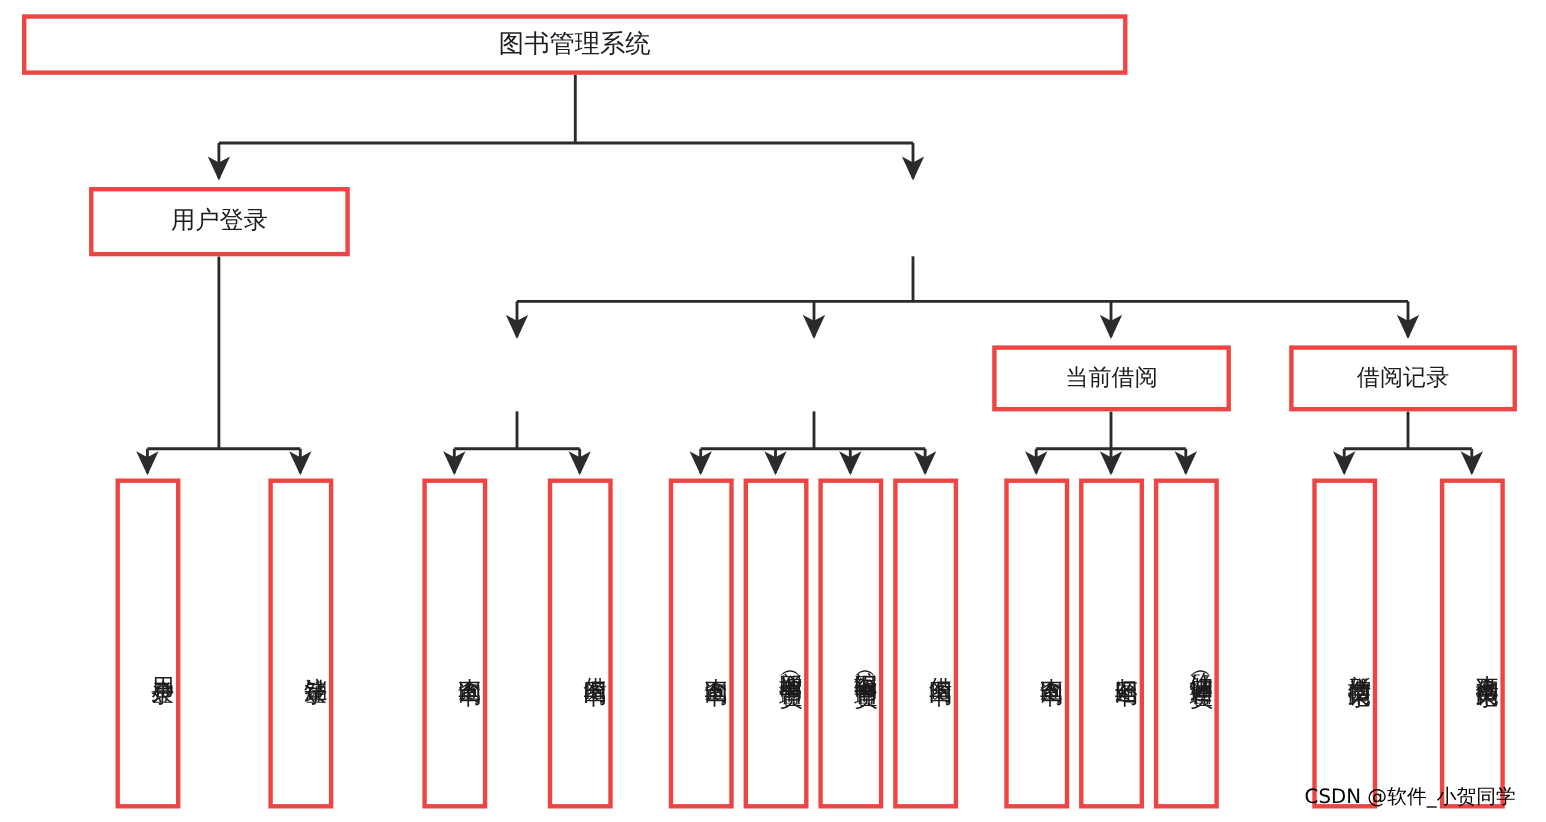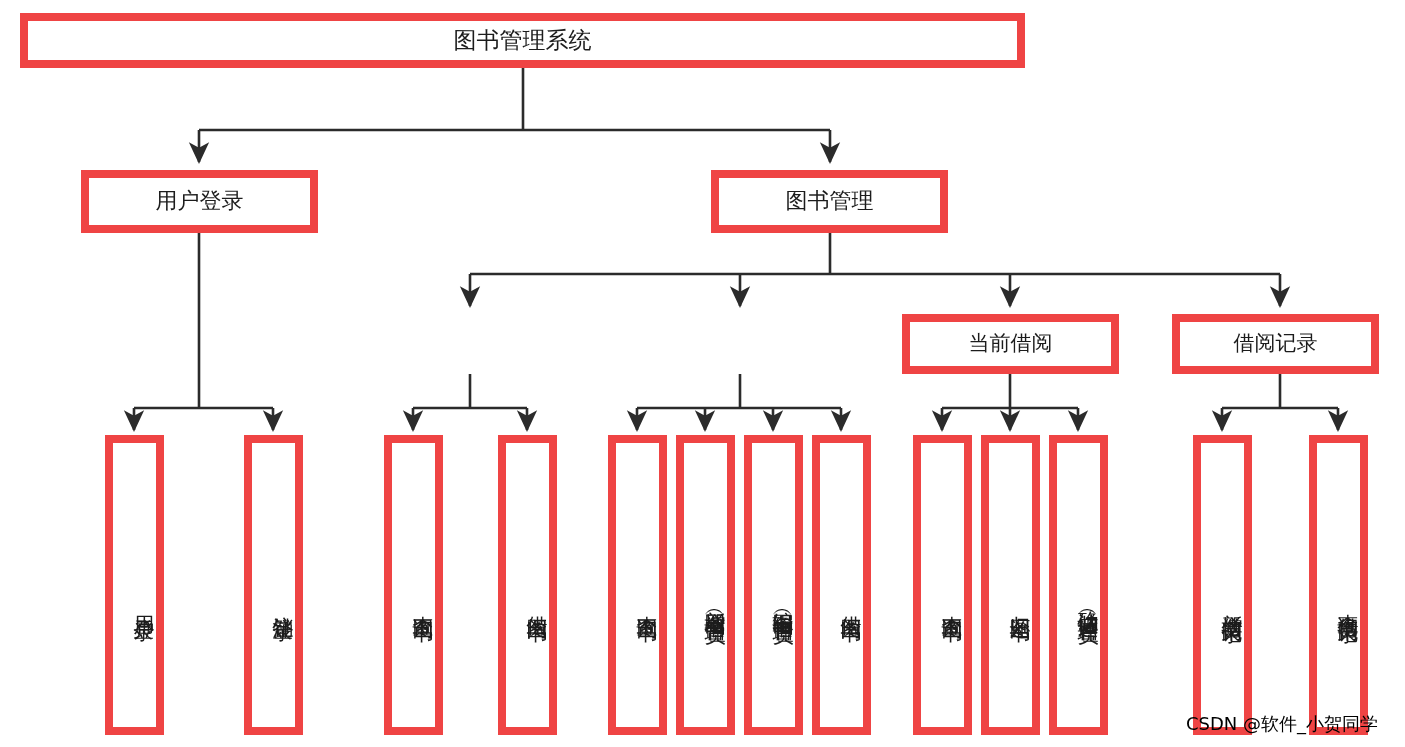--- a/index.html
+++ b/index.html
@@ -22,21 +22,21 @@
     position: absolute;
     left: 0;
     top: 0;
     width: 1405px;
     height: 747px;
     pointer-events: none;
   }
   .node {
     position: absolute;
     box-sizing: border-box;
-    border: 8px solid #ef4444;
+    border: 4px solid #ef4444;
     background: #ffffff;
     color: #1c1c1c;
     display: flex;
     align-items: center;
     justify-content: center;
     text-align: center;
     line-height: 1.22;
   }
   .node.root {
     font-size: 23px;
@@ -125,23 +125,20 @@
     </g>
   </svg>
 
   <div class="node root" style="left:20px; top:13px; width:1005px; height:55px;">
     <span class="label">图书管理系统</span>
   </div>
 
   <div class="node level1" style="left:81px; top:170px; width:237px; height:63px;">
     <span class="label">用户登录</span>
   </div>
-  <div class="node level1" style="left:711px; top:170px; width:237px; height:63px;">
-    <span class="label">图书管理</span>
-  </div>
 
   <div class="node level2" style="left:902px; top:314px; width:217px; height:60px;">
     <span class="label">当前借阅</span>
   </div>
   <div class="node level2" style="left:1172px; top:314px; width:207px; height:60px;">
     <span class="label">借阅记录</span>
   </div>
 
   <div class="node leaf" style="left:105px; top:435px; width:59px; height:300px;">
     <span class="label">用户登录</span>

